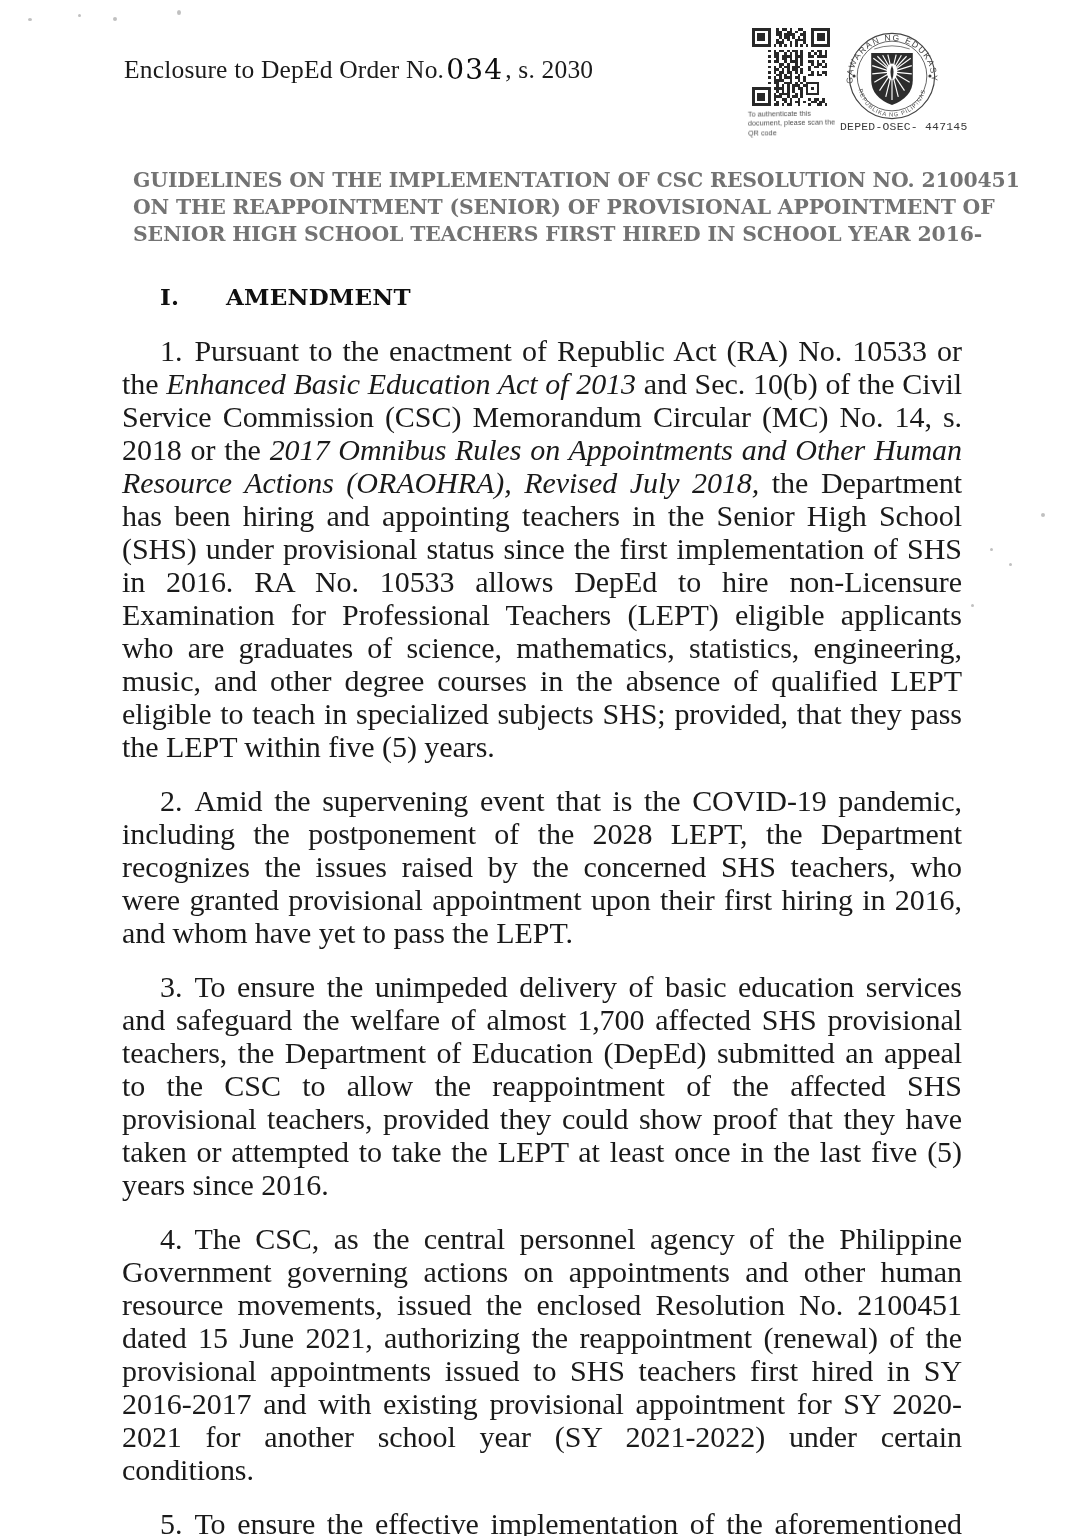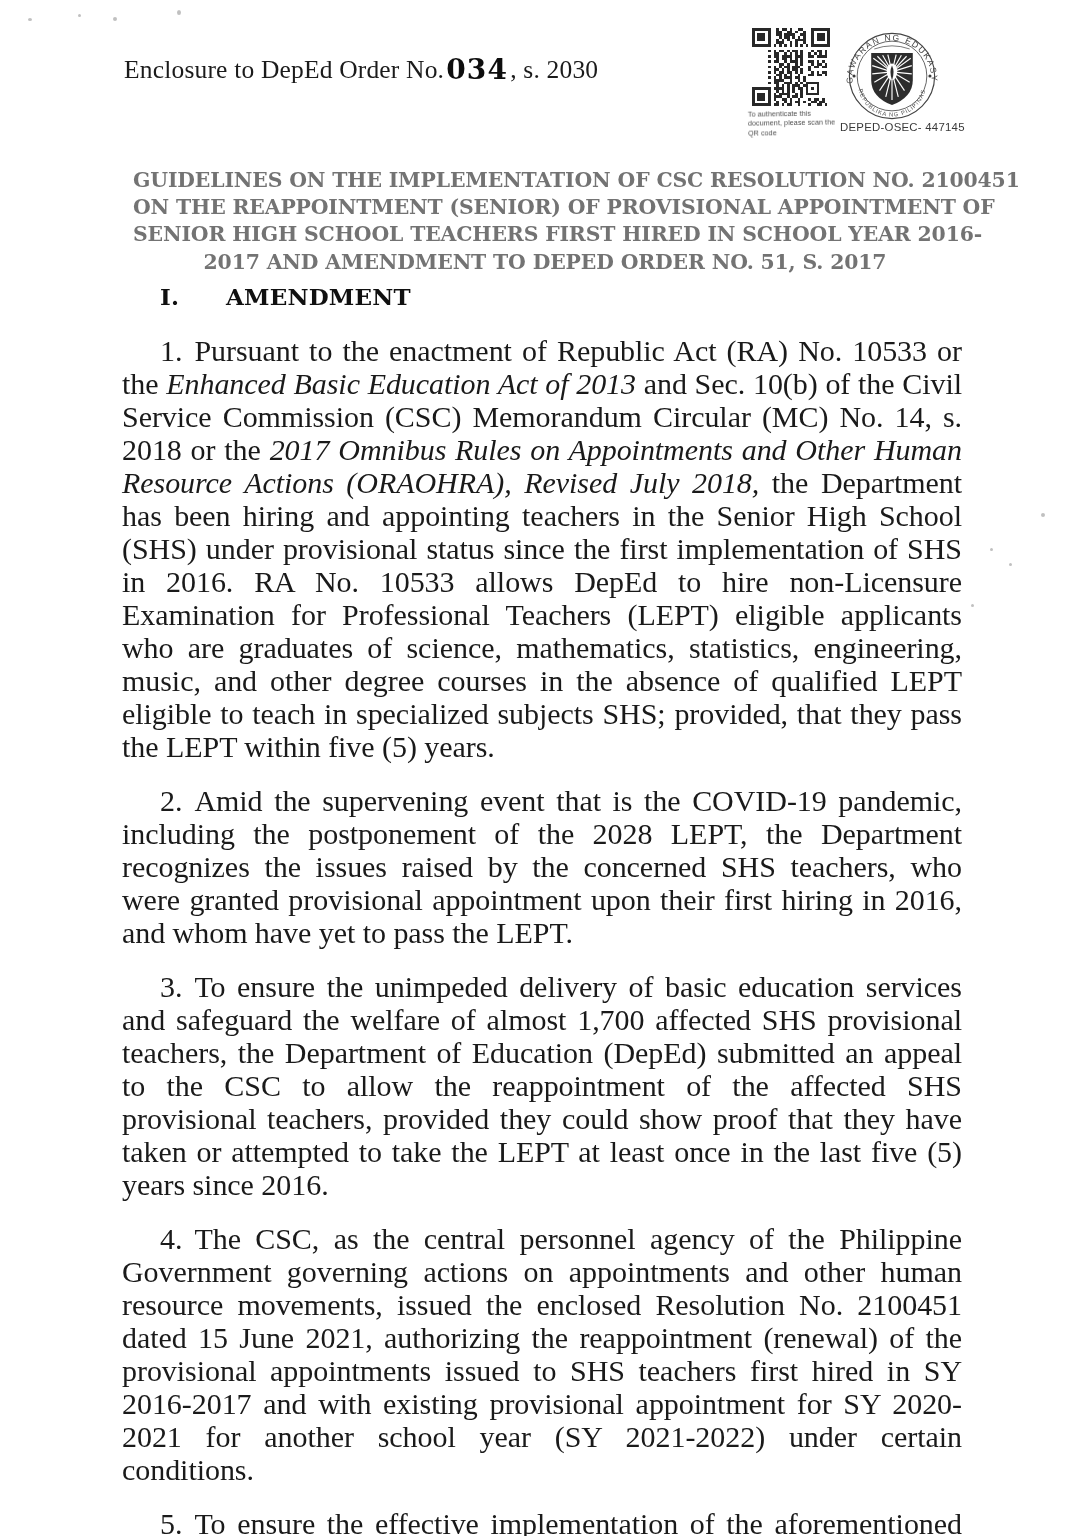--- a/index.html
+++ b/index.html
@@ -39,21 +39,21 @@
     position: absolute;
     left: 124px;
     top: 52px;
     font-size: 25.5px;
     letter-spacing: .18px;
     white-space: nowrap;
     color: #1b1b1b;
   }
   #order-number-stamp {
     font-family: "DejaVu Serif", "Liberation Serif", serif;
-    font-weight: 700;
+    font-weight: 400;
     font-size: 28px;
     letter-spacing: 1.2px;
     color: #0d0d0d;
     position: relative;
     top: 1px;
     padding: 0 2px;
   }
 
   
   #auth-block {
@@ -93,21 +93,21 @@
     top: 2px;
     width: 104px;
     height: 104px;
     opacity: .88;
   }
 
   #seal-code {
     position: absolute;
     left: 92px;
     top: 99px;
-    font-family: Liberation Sans, sans-serif;
+    font-family: Liberation Mono, monospace;
     font-size: 11.4px;
     letter-spacing: .25px;
     color: #3a3a3a;
     white-space: nowrap;
   }
 
   
   #doc-title {
     position: absolute;
     left: 133px;
@@ -420,21 +420,20 @@
       </svg>
 
       <div id="seal-code">DEPED-OSEC- 447145</div>
     </div>
   </div>
 
   <div id="doc-title">
     <span class="tl">GUIDELINES ON THE IMPLEMENTATION OF CSC RESOLUTION NO. 2100451</span>
     <span class="tl">ON THE REAPPOINTMENT (SENIOR) OF PROVISIONAL APPOINTMENT OF</span>
     <span class="tl">SENIOR HIGH SCHOOL TEACHERS FIRST HIRED IN SCHOOL YEAR 2016-</span>
-    <span class="tl">2017 AND AMENDMENT TO DEPED ORDER NO. 51, S. 2017</span>
   </div>
 
   <div id="body-content">
 
     <div class="section-heading">
       <span class="sec-num">I.</span>
       <span>AMENDMENT</span>
     </div>
 
     <p class="para">

